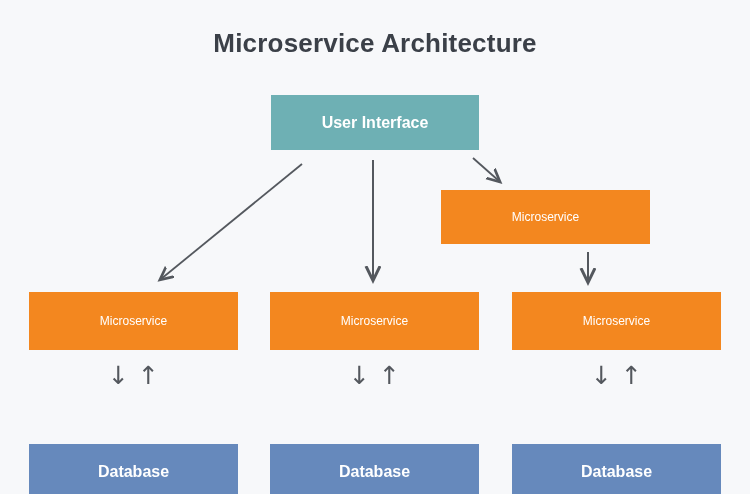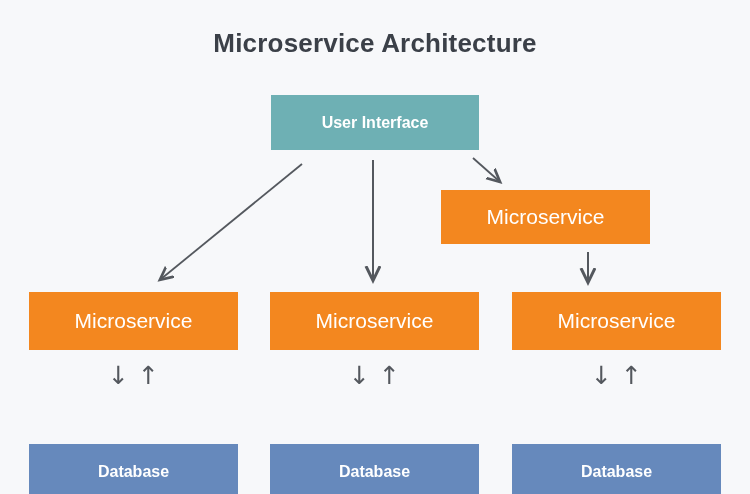--- a/index.html
+++ b/index.html
@@ -46,21 +46,21 @@
     text-align: right;
     box-sizing: border-box;
   }
   .node-ui {
     background: #6eb0b4;
     font-size: 16px;
     font-weight: bold;
   }
   .node-service {
     background: #f3871f;
-    font-size: 21px;
+    font-size: 12px;
     font-weight: normal;
   }
   .node-db {
     background: #6689bc;
     font-size: 16px;
     font-weight: bold;
     margin-top: 46px;
   }
   .biarrow {
     position: absolute;

